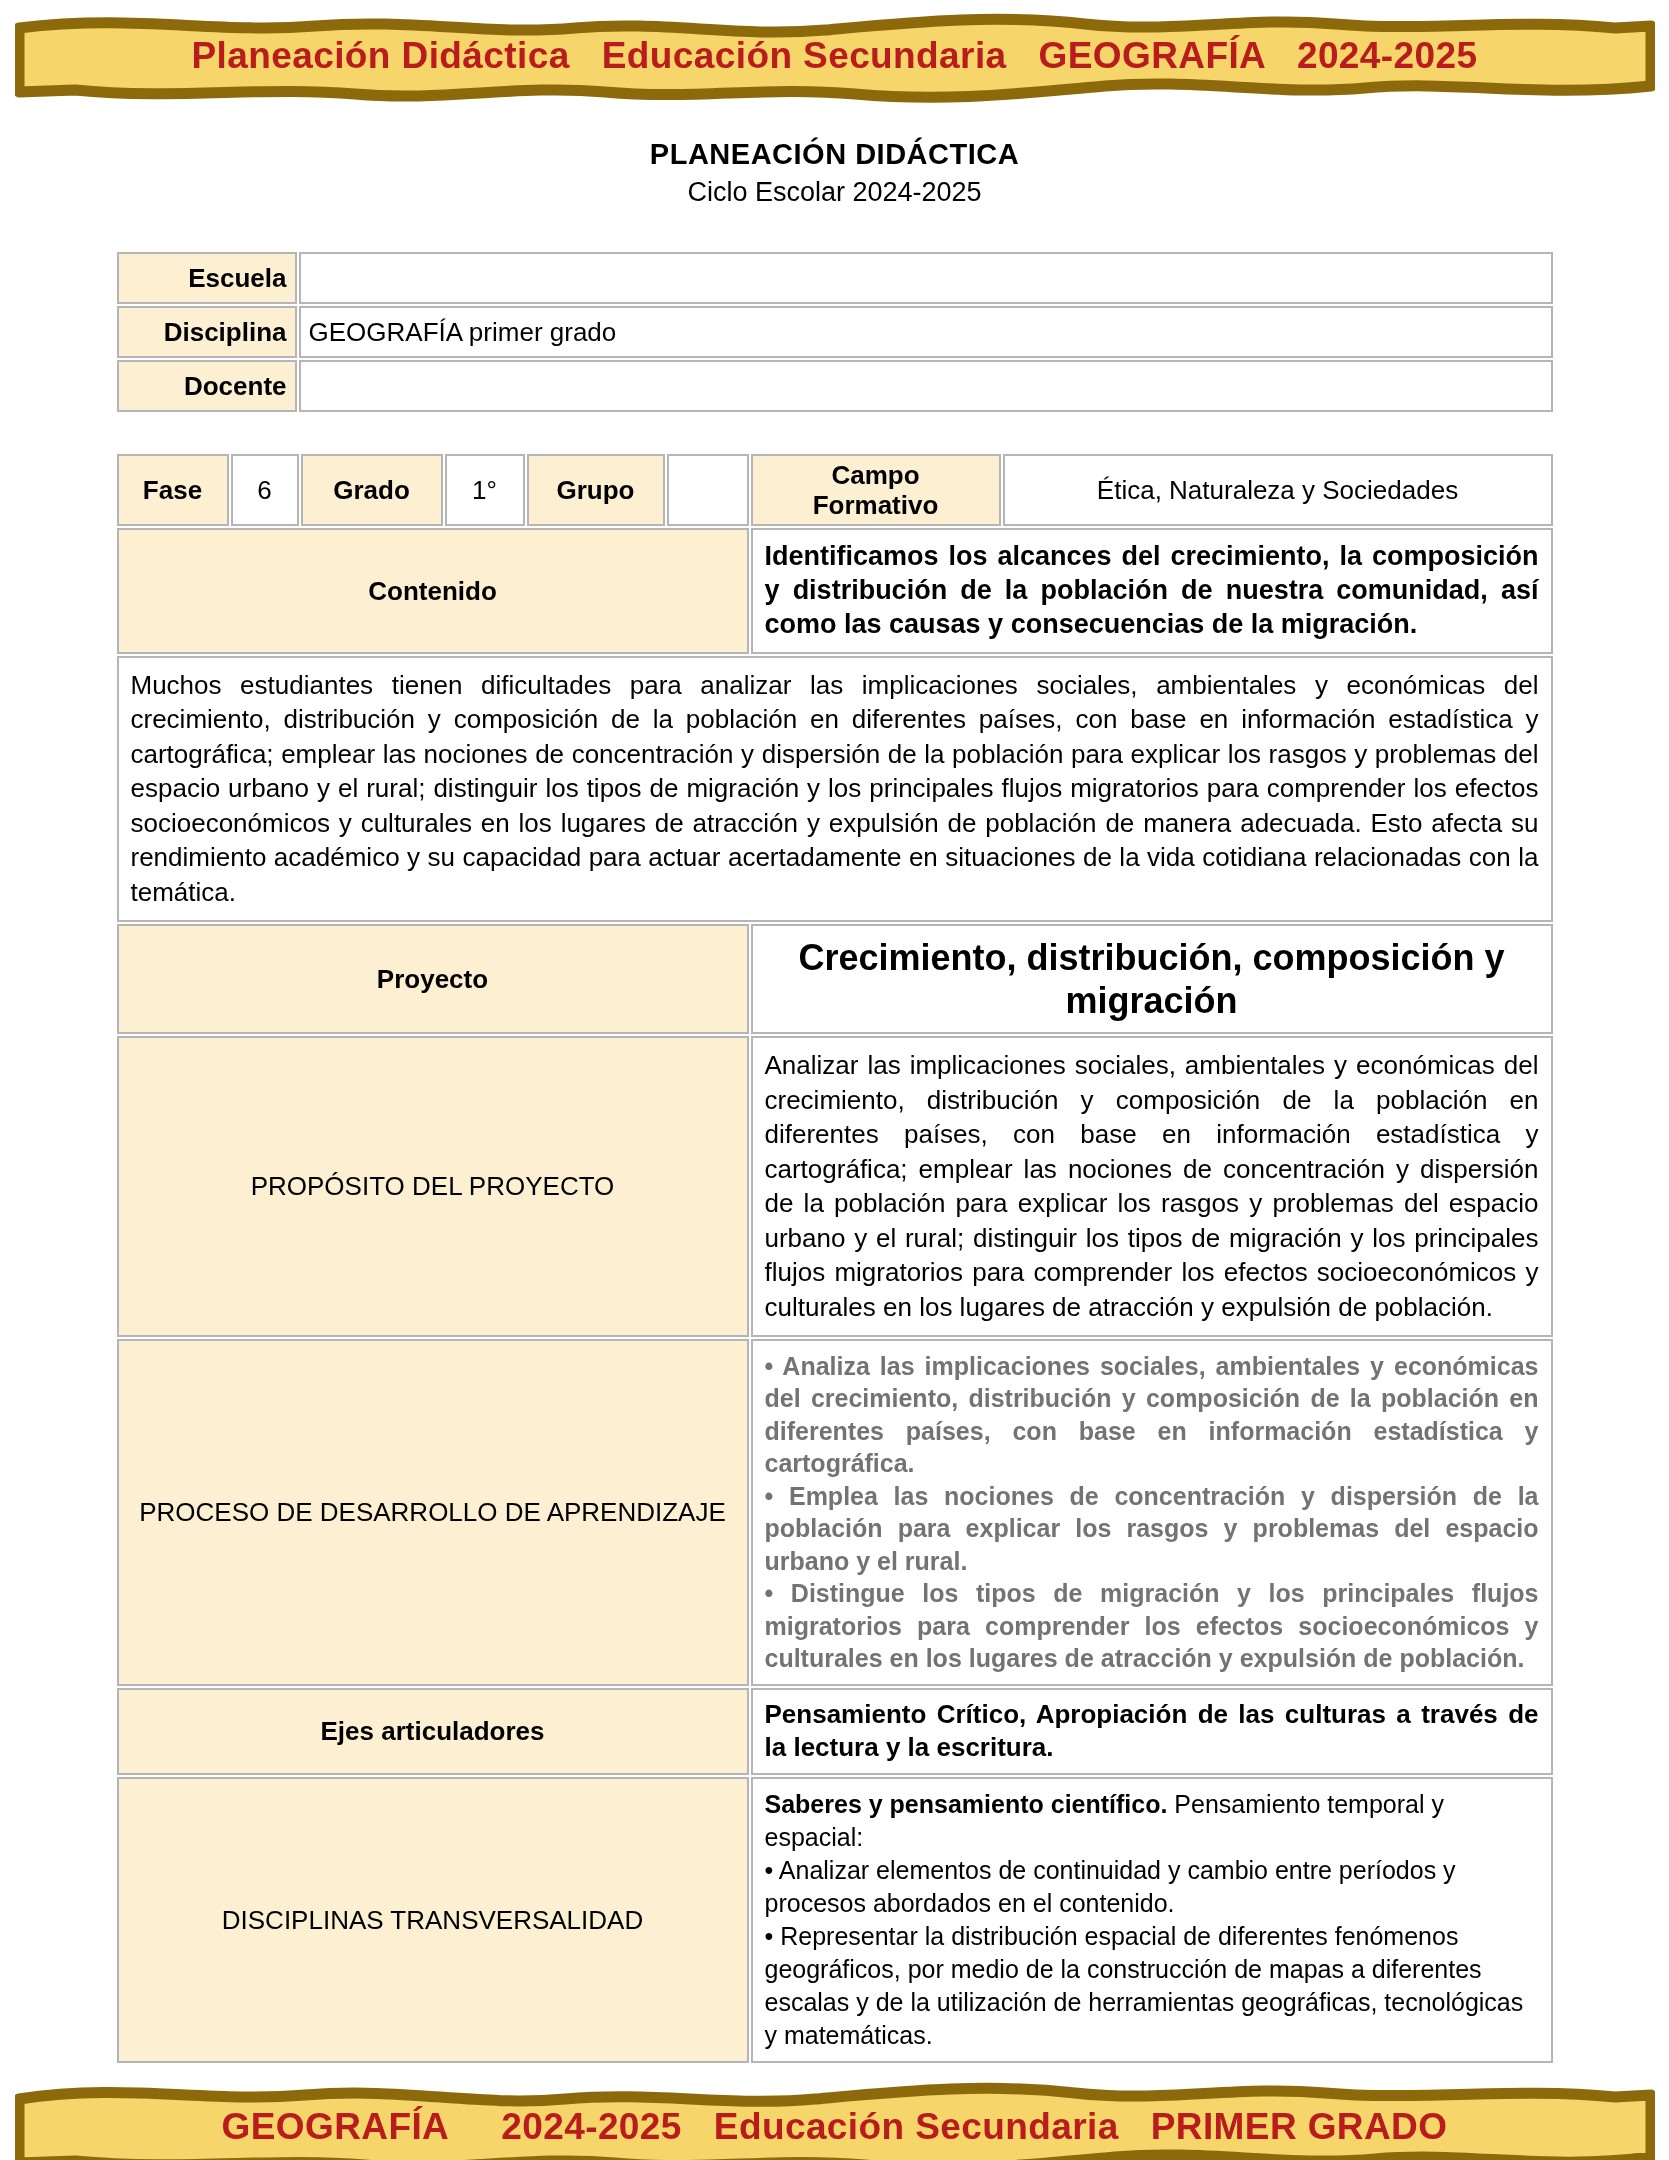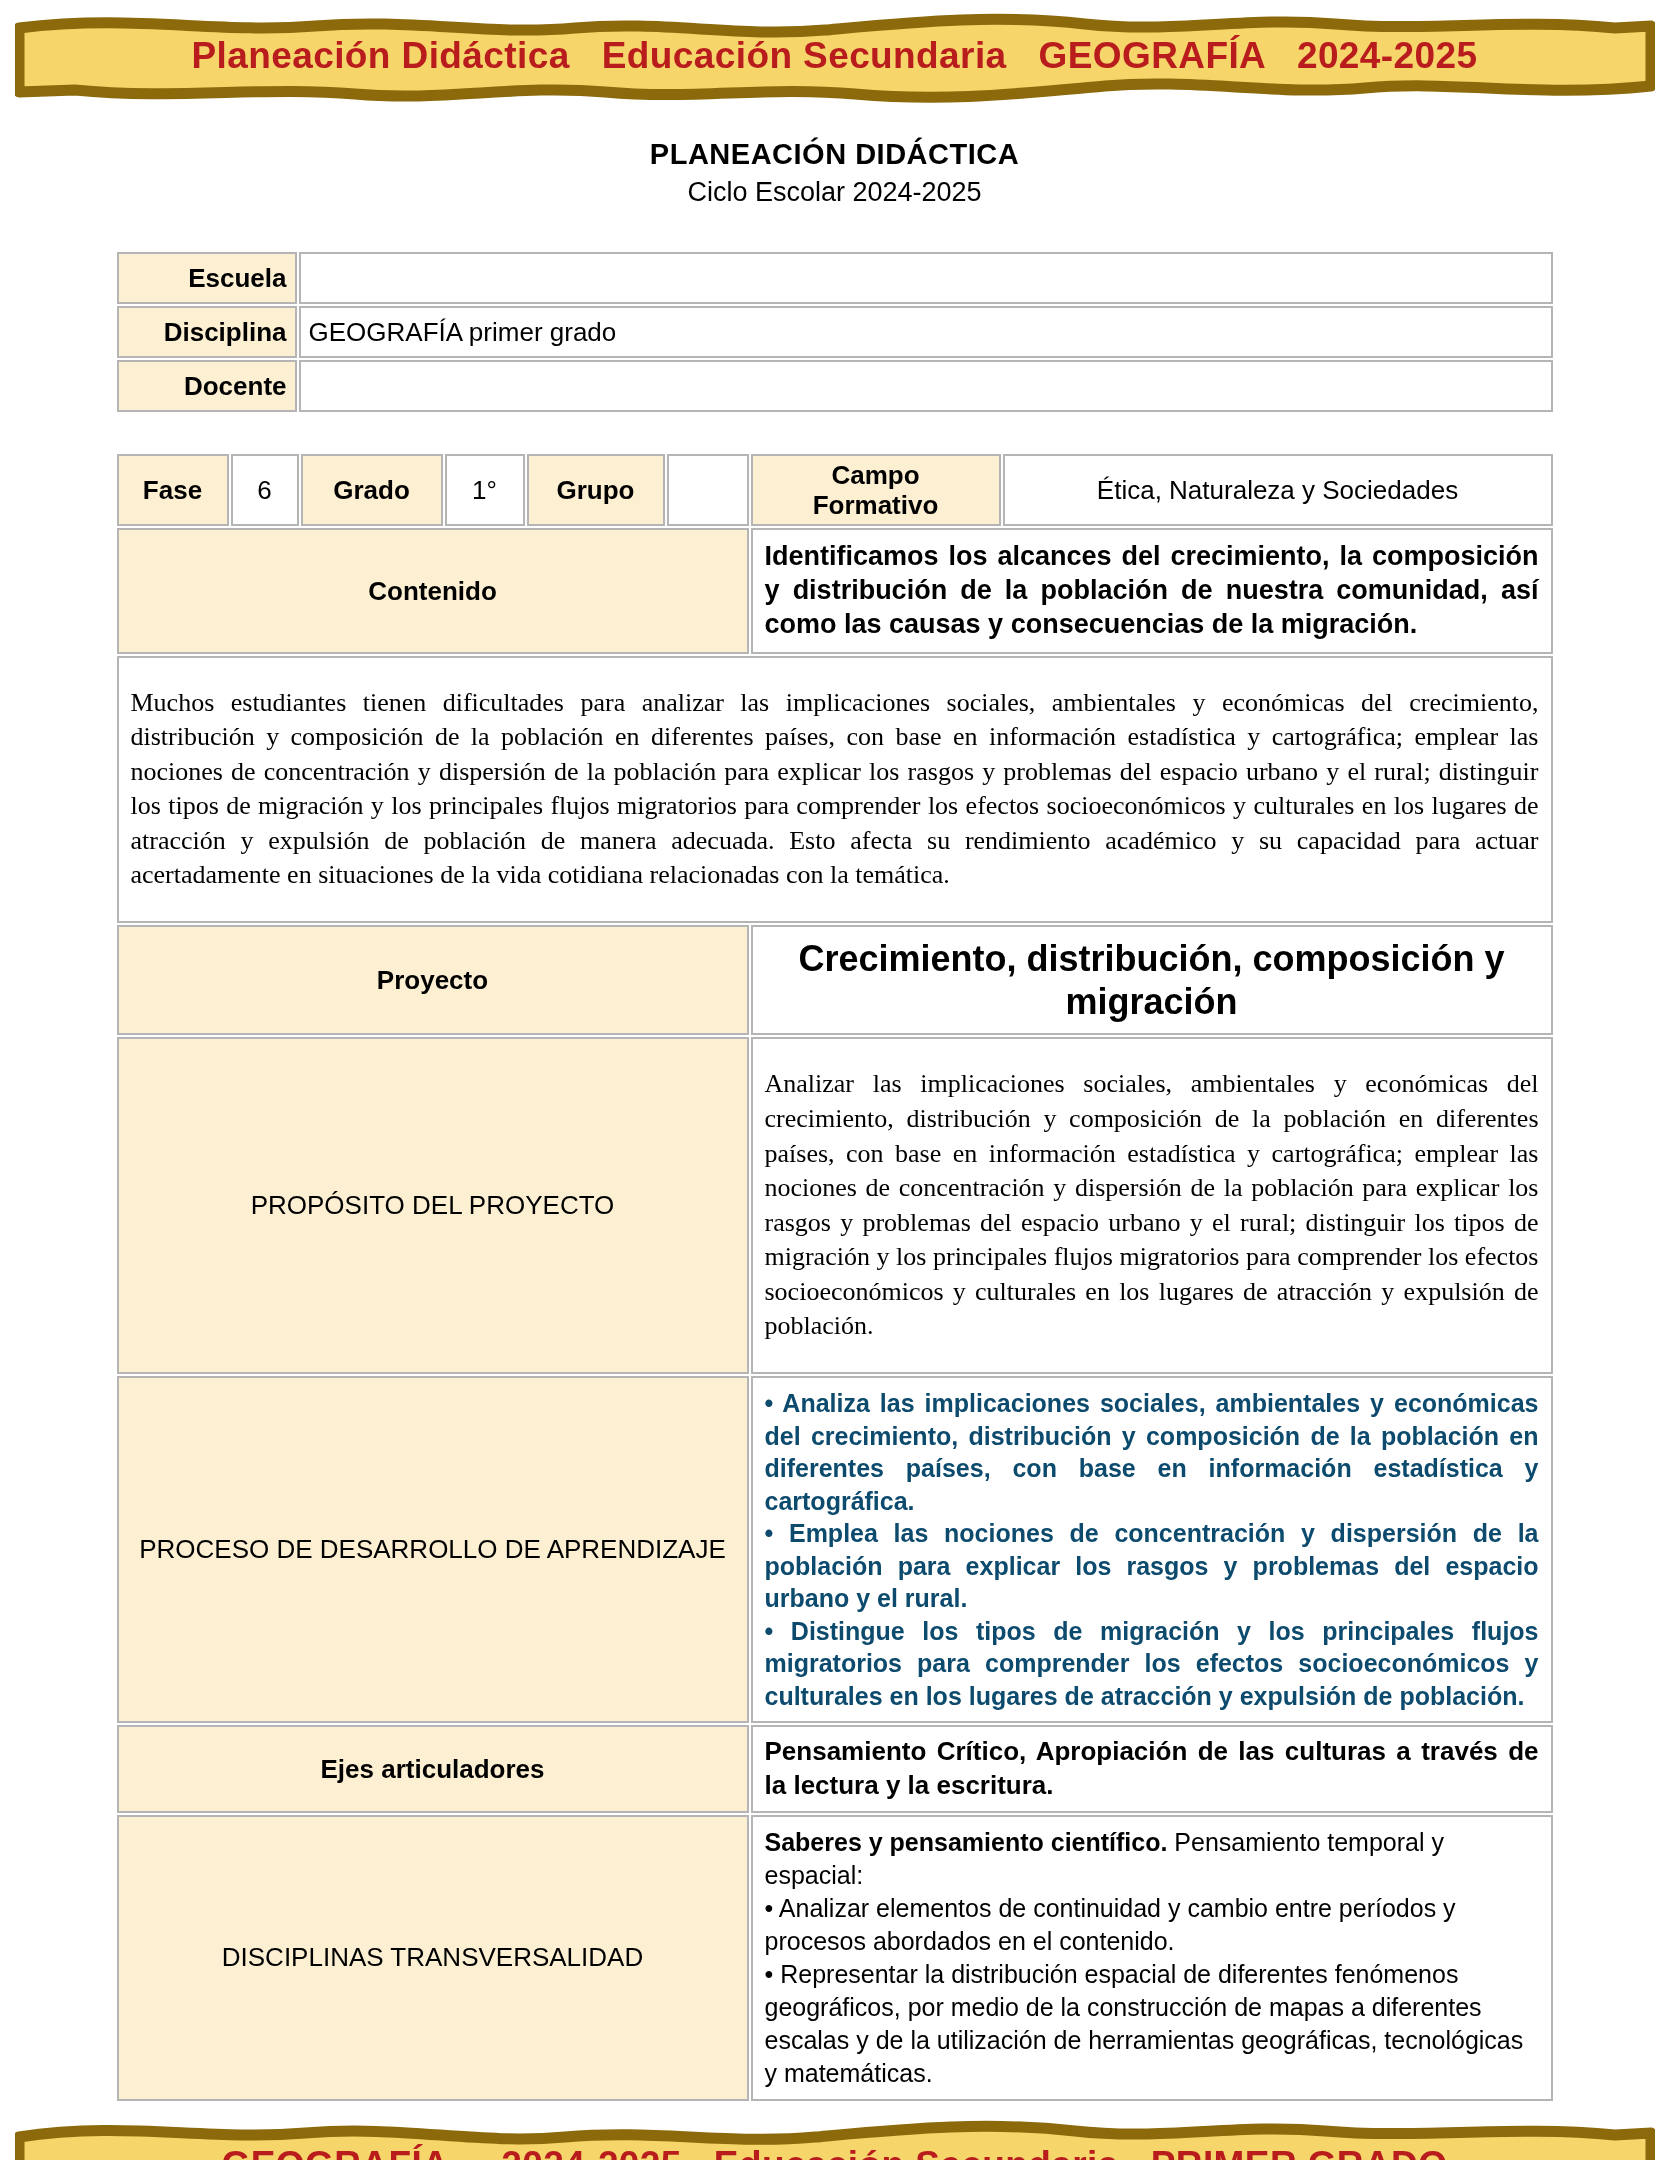--- a/index.html
+++ b/index.html
@@ -141,32 +141,31 @@
     font-weight: bold;
     font-size: 27px;
     text-align: center;
     height: 42px;
   }
   .body-text {
     font-size: 26px;
     text-align: justify;
     text-align-last: left;
     line-height: 1.33;
-    padding: 28px 12px;
-    font-family: Liberation Serif, serif;
+    padding: 10px 12px;
   }
   .proyecto-title {
     font-size: 36px;
     font-weight: bold;
     text-align: center;
     line-height: 1.2;
     padding: 10px 12px;
   }
   .blue-text {
-    color: #0c4a6e;
+    color: #737373;
     font-weight: bold;
     font-size: 25px;
     text-align: justify;
     text-align-last: left;
     line-height: 1.3;
     padding: 9px 12px;
   }
   .blue-text p, .body-text p, .mixed-text p { margin: 0; }
   .mixed-text {
     font-size: 25px;

